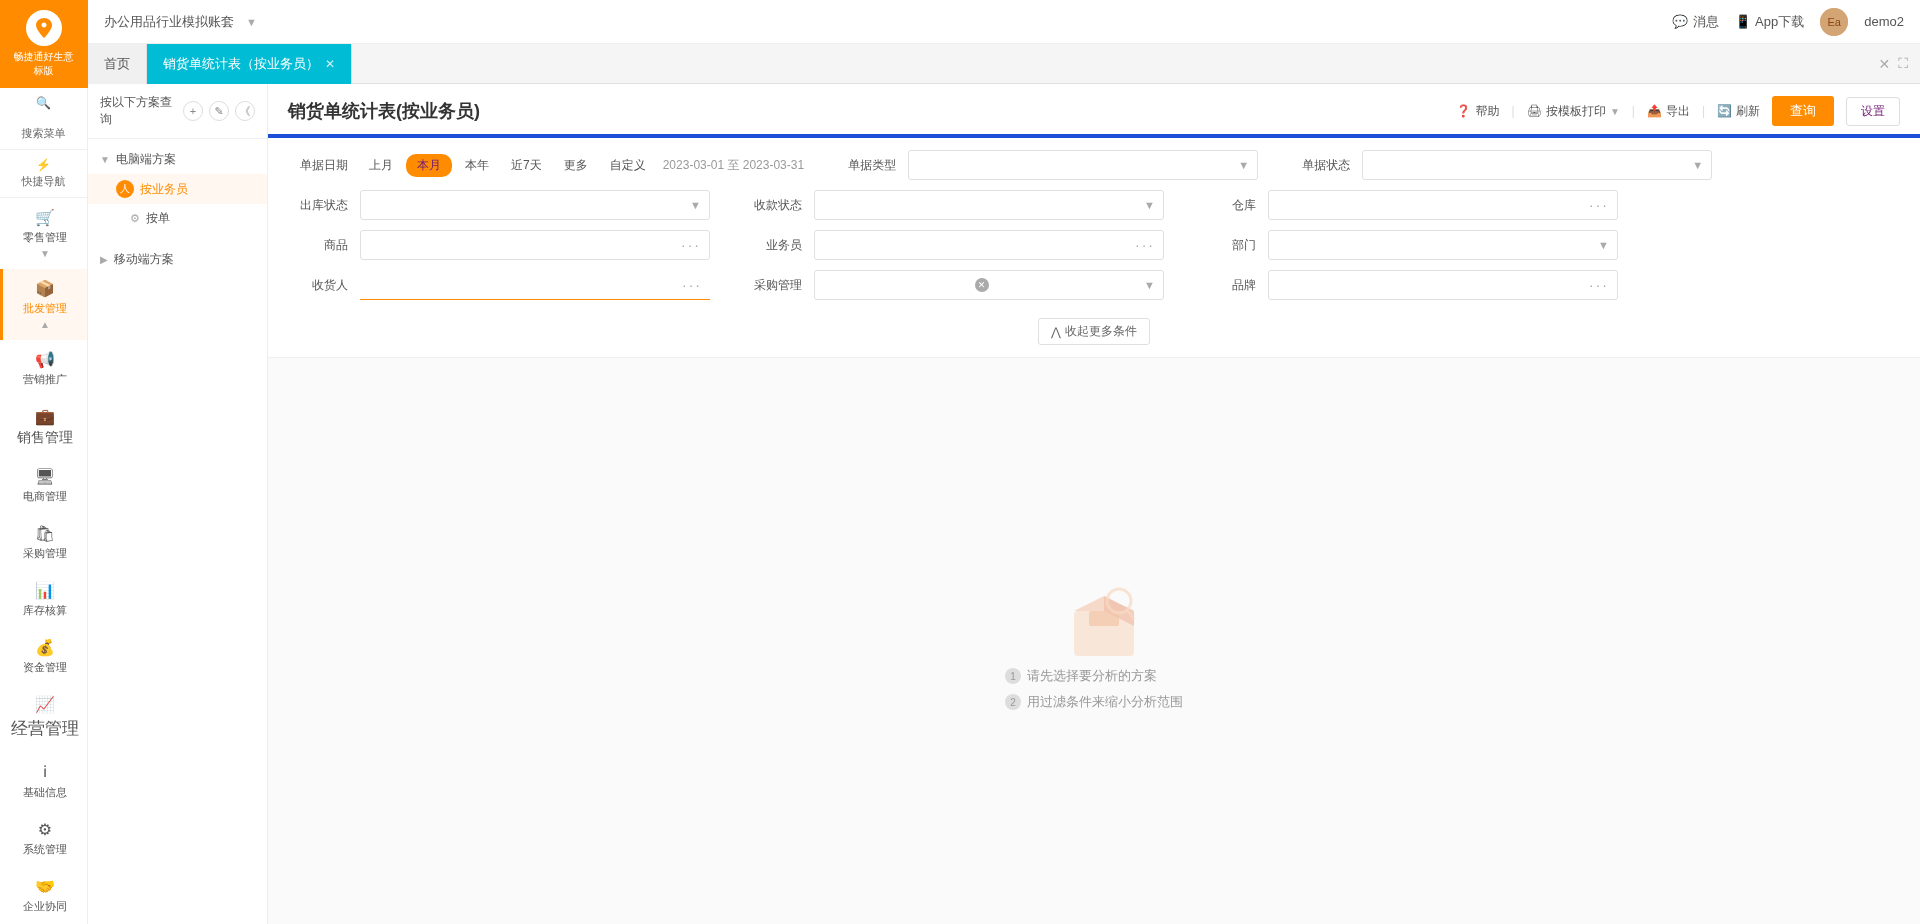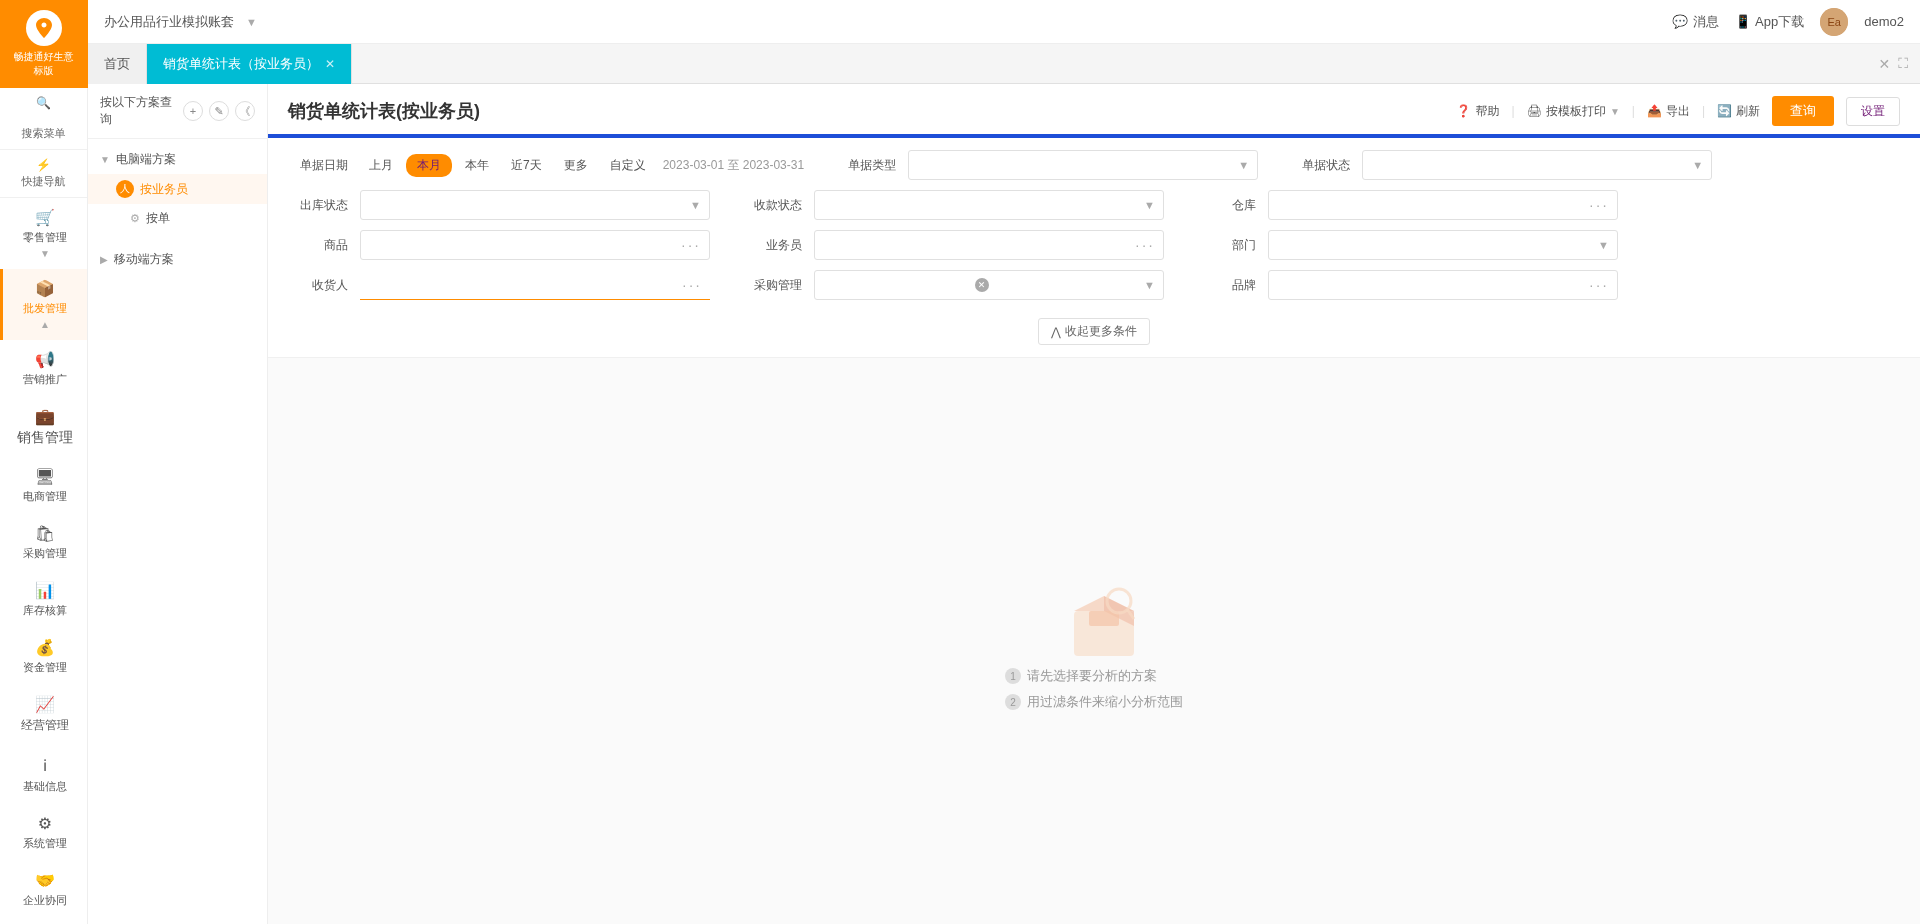--- a/index.html
+++ b/index.html
@@ -506,21 +506,21 @@
     <div class="sidebar-nav-item">
       <span class="nav-icon">📊</span>
       <span style="font-size:11px">库存核算</span>
     </div>
     <div class="sidebar-nav-item">
       <span class="nav-icon">💰</span>
       <span style="font-size:11px">资金管理</span>
     </div>
     <div class="sidebar-nav-item">
       <span class="nav-icon">📈</span>
-      <span style="font-size:12px">经营管理</span>
+      <span style="font-size:17px">经营管理</span>
     </div>
     <div class="sidebar-nav-item">
       <span class="nav-icon">ℹ</span>
       <span style="font-size:11px">基础信息</span>
     </div>
     <div class="sidebar-nav-item">
       <span class="nav-icon">⚙</span>
       <span style="font-size:11px">系统管理</span>
     </div>
     <div class="sidebar-nav-item">

